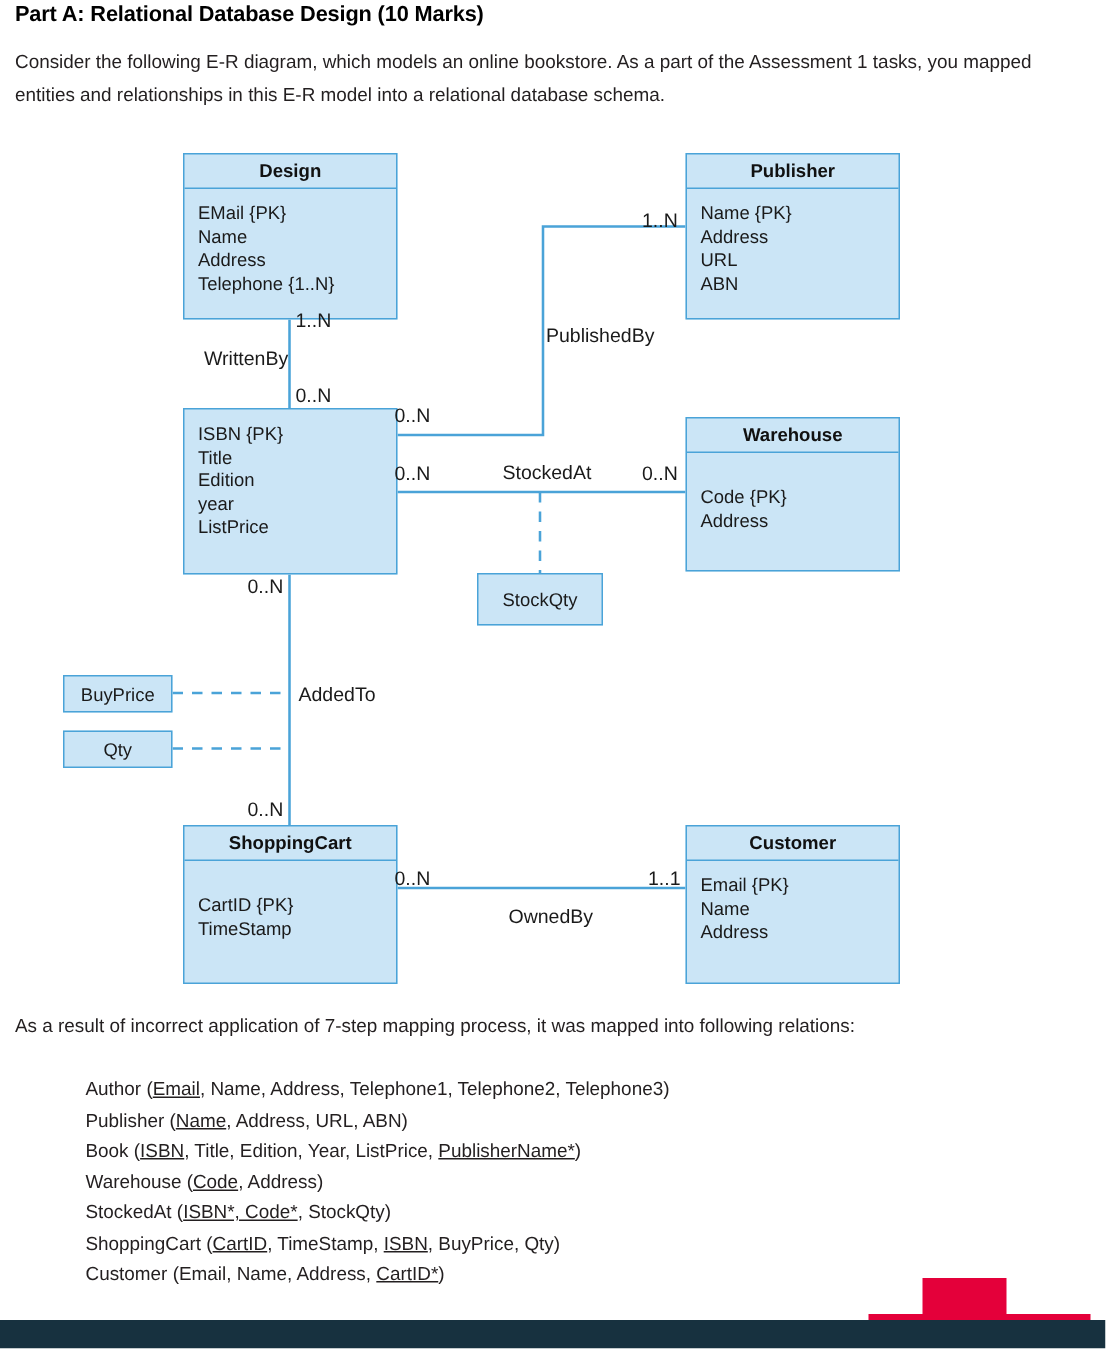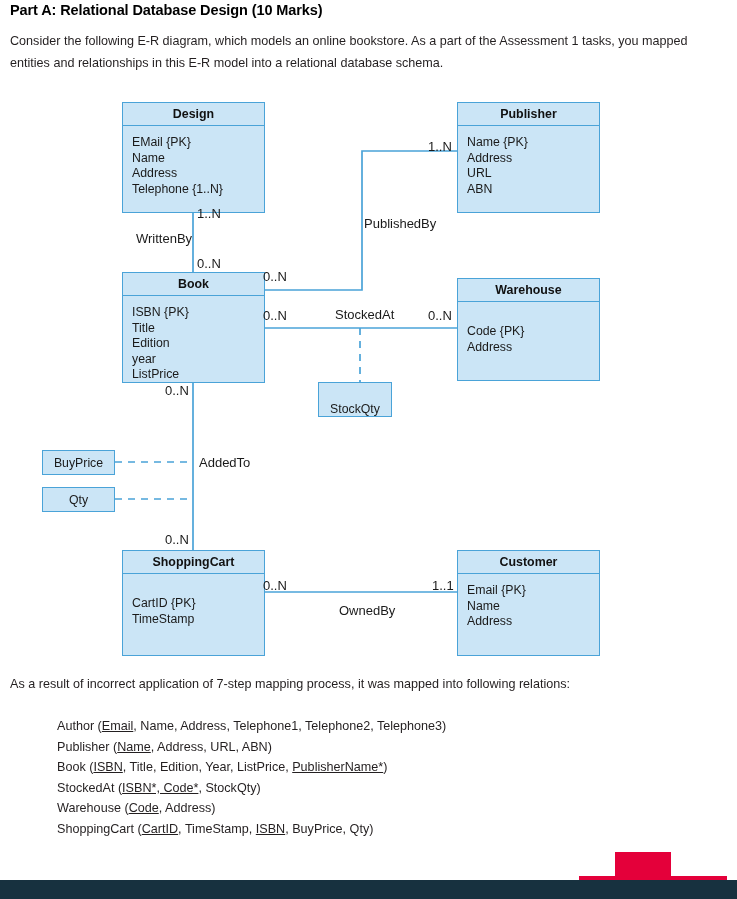--- a/index.html
+++ b/index.html
@@ -200,21 +200,20 @@
 
   <div class="entity" style="left:457px; top:7px; width:143px; height:111px;">
     <div class="entity-title">Publisher</div>
     <div class="entity-attrs">Name {PK}
 Address
 URL
 ABN</div>
   </div>
 
   <div class="entity" style="left:122px; top:177px; width:143px; height:111px;">
-    <div class="entity-title">Book</div>
     <div class="entity-attrs">ISBN {PK}
 Title
 Edition
 year
 ListPrice</div>
   </div>
 
   <div class="entity" style="left:457px; top:183px; width:143px; height:103px;">
     <div class="entity-title">Warehouse</div>
     <div class="entity-attrs mid">Code {PK}
@@ -227,21 +226,21 @@
 TimeStamp</div>
   </div>
 
   <div class="entity" style="left:457px; top:455px; width:143px; height:106px;">
     <div class="entity-title">Customer</div>
     <div class="entity-attrs">Email {PK}
 Name
 Address</div>
   </div>
 
-  <div class="attr-box" style="left:318px; top:287px; width:74px; height:35px;align-items:flex-end;">
+  <div class="attr-box" style="left:318px; top:287px; width:84px; height:35px;">
     <span>StockQty</span>
   </div>
 
   <div class="attr-box" style="left:42px; top:355px; width:73px; height:25px;">
     <span>BuyPrice</span>
   </div>
 
   <div class="attr-box" style="left:42px; top:392px; width:73px; height:25px;">
     <span>Qty</span>
   </div>
@@ -277,22 +276,23 @@
   <div class="card-label" style="left:432px; top:483px;">1..1</div>
 
 </div>
 
 <div id="result-para">As a result of incorrect application of 7-step mapping process, it was mapped into following relations:</div>
 
 <div id="relations-list">
   <div class="rel-line">Author (<u>Email</u>, Name, Address, Telephone1, Telephone2, Telephone3)</div>
   <div class="rel-line">Publisher (<u>Name</u>, Address, URL, ABN)</div>
   <div class="rel-line">Book (<u>ISBN</u>, Title, Edition, Year, ListPrice, <u>PublisherName*</u>)</div>
+  <div class="rel-line">Warehouse (<u>Code</u>, Address)</div>
   <div class="rel-line">StockedAt (<u>ISBN*, Code*</u>, StockQty)</div>
-  <div class="rel-line">Warehouse (<u>Code</u>, Address)</div>
   <div class="rel-line">ShoppingCart (<u>CartID</u>, TimeStamp, <u>ISBN</u>, BuyPrice, Qty)</div>
+  <div class="rel-line">Customer (Email, Name, Address, <u>CartID*</u>)</div>
 </div>
 
 <div id="red-shape">
   <div class="red-top"></div>
   <div class="red-bottom"></div>
 </div>
 <div id="footer-bar"></div>
 
 </body></html>

